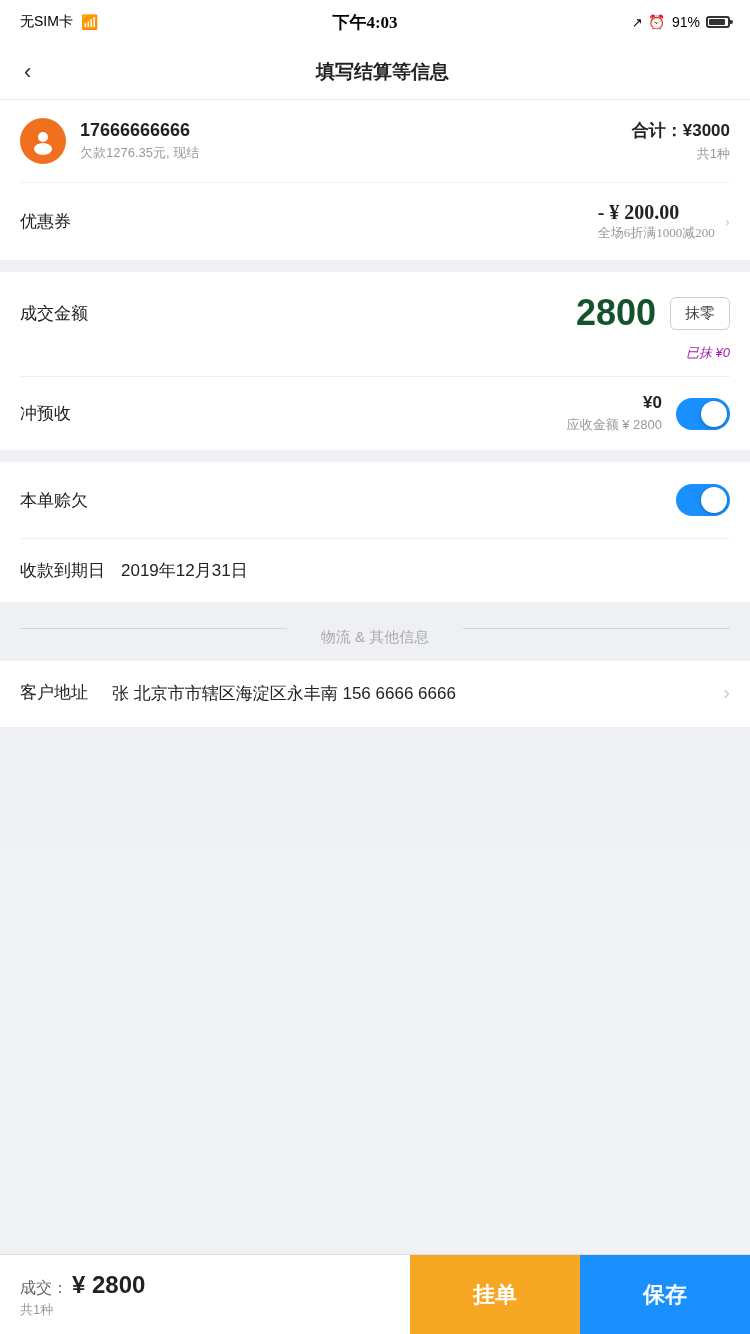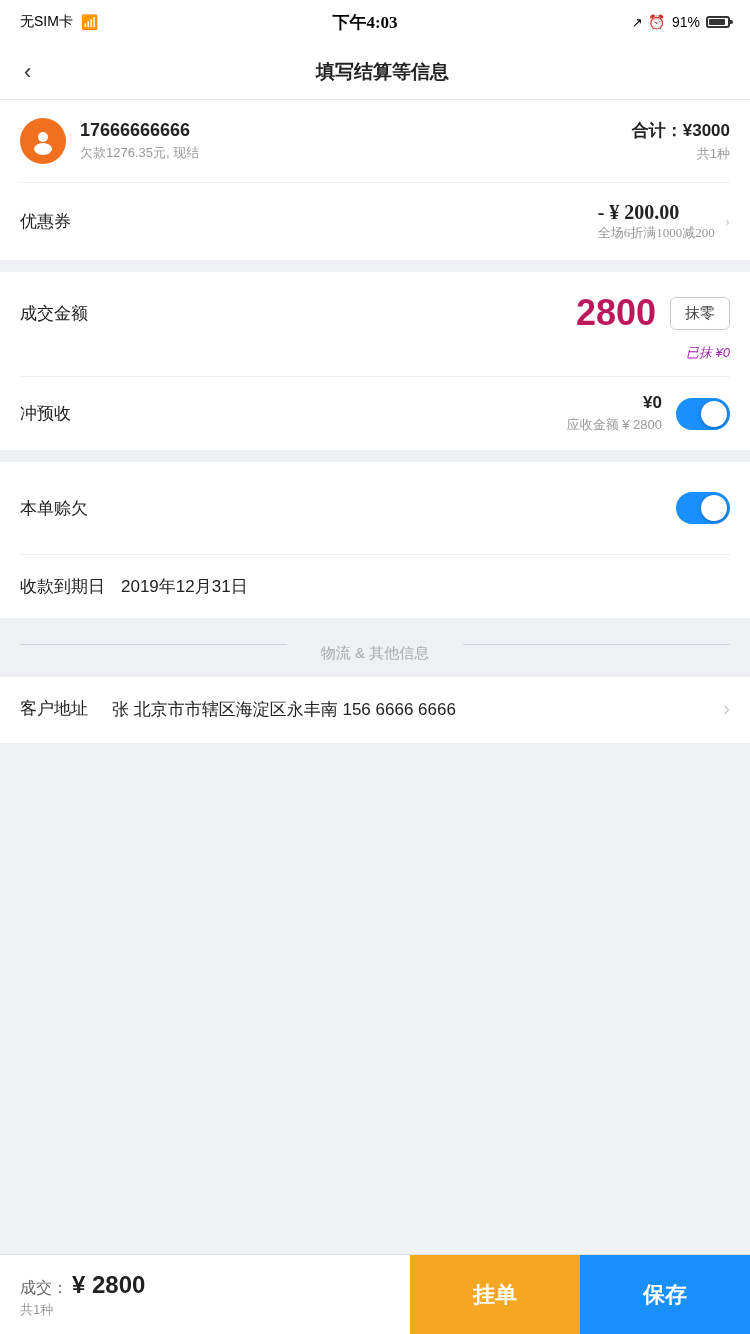--- a/index.html
+++ b/index.html
@@ -125,21 +125,21 @@
     }
     .amount-row {
       display: flex;
       align-items: center;
       justify-content: space-between;
       padding: 20px 0 10px;
     }
     .amount-label { font-size: 17px; color: #222; }
     .amount-right { display: flex; align-items: center; gap: 14px; }
     .amount-value {
-      font-size: 36px; font-weight: 700; color: #be185d;
+      font-size: 36px; font-weight: 700; color: #14532d;
     }
     .round-zero-btn {
       border: 1.5px solid #ccc; border-radius: 6px;
       padding: 6px 14px; font-size: 15px; color: #444;
       background: #fff; cursor: pointer;
     }
     .amount-sub {
       font-size: 13px; color: #a21caf;
       padding-bottom: 14px;
       text-align: right;
@@ -174,21 +174,21 @@
       border-radius: 50%;
       background: #fff;
       box-shadow: 0 1px 4px rgba(0,0,0,0.3);
     }
 
     
     .credit-row {
       display: flex;
       align-items: center;
       justify-content: space-between;
-      padding: 30px 0;
+      padding: 22px 0;
     }
     .credit-label { font-size: 17px; color: #222; }
 
     
     .duedate-row {
       display: flex;
       align-items: center;
       padding: 20px 0;
       border-top: 1px solid #f0f0f0;
     }

